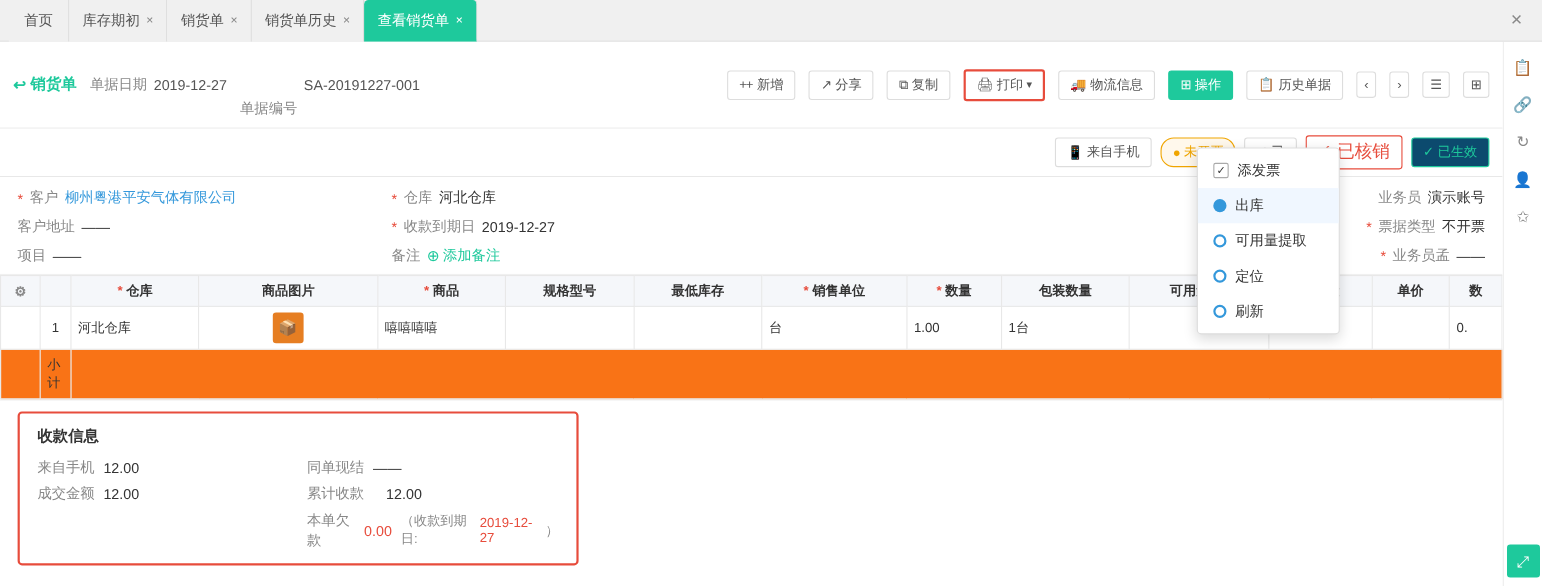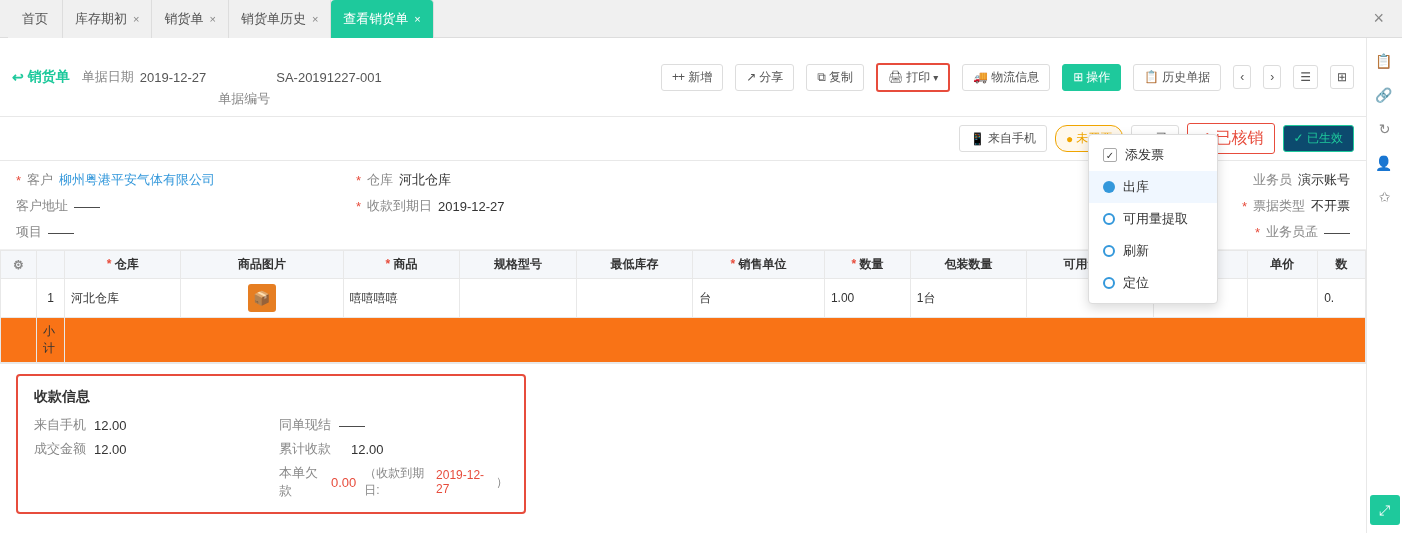--- a/index.html
+++ b/index.html
@@ -140,20 +140,27 @@
           <span style="color:#e74c3c;">*</span>
           <span style="color:#888;">票据类型</span>
           <span style="color:#333;">不开票</span>
         </div>
       </div>
 
       <div style="display:flex;align-items:center;margin-bottom:4px;">
         <div style="display:flex;align-items:center;gap:6px;min-width:340px;">
           <span style="color:#888;">项目</span>
           <span style="color:#333;">——</span>
+        </div>
+        <div style="display:flex;align-items:center;gap:6px;min-width:280px;">
+          <span style="color:#888;">备注</span>
+          <button style="display:flex;align-items:center;gap:3px;color:#1ec99c;background:none;border:none;cursor:pointer;font-size:13px;">
+            <span style="font-size:14px;">⊕</span>
+            <span>添加备注</span>
+          </button>
         </div>
         <div style="margin-left:auto;display:flex;align-items:center;gap:6px;">
           <span style="color:#e74c3c;">*</span>
           <span style="color:#888;">业务员孟</span>
           <span style="color:#333;">——</span>
         </div>
       </div>
     </div>
 
     <div style="overflow-x:auto;border-bottom:1px solid #e8e8e8;">
@@ -246,25 +253,25 @@
       <div style="display:flex;align-items:center;gap:8px;padding:7px 14px;cursor:pointer;font-size:13px;color:#333;background:#f0f7ff;">
         <span style="width:12px;height:12px;border-radius:50%;background:#3498db;display:inline-block;flex-shrink:0;"></span>
         <span>出库</span>
       </div>
       <div style="display:flex;align-items:center;gap:8px;padding:7px 14px;cursor:pointer;font-size:13px;color:#333;">
         <span style="width:12px;height:12px;border-radius:50%;border:2px solid #3498db;display:inline-block;flex-shrink:0;"></span>
         <span>可用量提取</span>
       </div>
       <div style="display:flex;align-items:center;gap:8px;padding:7px 14px;cursor:pointer;font-size:13px;color:#333;">
         <span style="width:12px;height:12px;border-radius:50%;border:2px solid #3498db;display:inline-block;flex-shrink:0;"></span>
+        <span>定位</span>
+      </div>
+      <div style="display:flex;align-items:center;gap:8px;padding:7px 14px;cursor:pointer;font-size:13px;color:#333;">
+        <span style="width:12px;height:12px;border-radius:50%;border:2px solid #3498db;display:inline-block;flex-shrink:0;"></span>
         <span>刷新</span>
-      </div>
-      <div style="display:flex;align-items:center;gap:8px;padding:7px 14px;cursor:pointer;font-size:13px;color:#333;">
-        <span style="width:12px;height:12px;border-radius:50%;border:2px solid #3498db;display:inline-block;flex-shrink:0;"></span>
-        <span>定位</span>
       </div>
     </div>
 
   </div>
 
   <div style="width:36px;background:#fff;border-left:1px solid #e8e8e8;display:flex;flex-direction:column;align-items:center;padding-top:8px;gap:4px;">
     <div style="width:30px;height:30px;display:flex;align-items:center;justify-content:center;cursor:pointer;border-radius:3px;color:#888;font-size:14px;">📋</div>
     <div style="width:30px;height:30px;display:flex;align-items:center;justify-content:center;cursor:pointer;border-radius:3px;color:#888;font-size:14px;">🔗</div>
     <div style="width:30px;height:30px;display:flex;align-items:center;justify-content:center;cursor:pointer;border-radius:3px;color:#888;font-size:14px;">↻</div>
     <div style="width:30px;height:30px;display:flex;align-items:center;justify-content:center;cursor:pointer;border-radius:3px;color:#888;font-size:14px;">👤</div>

